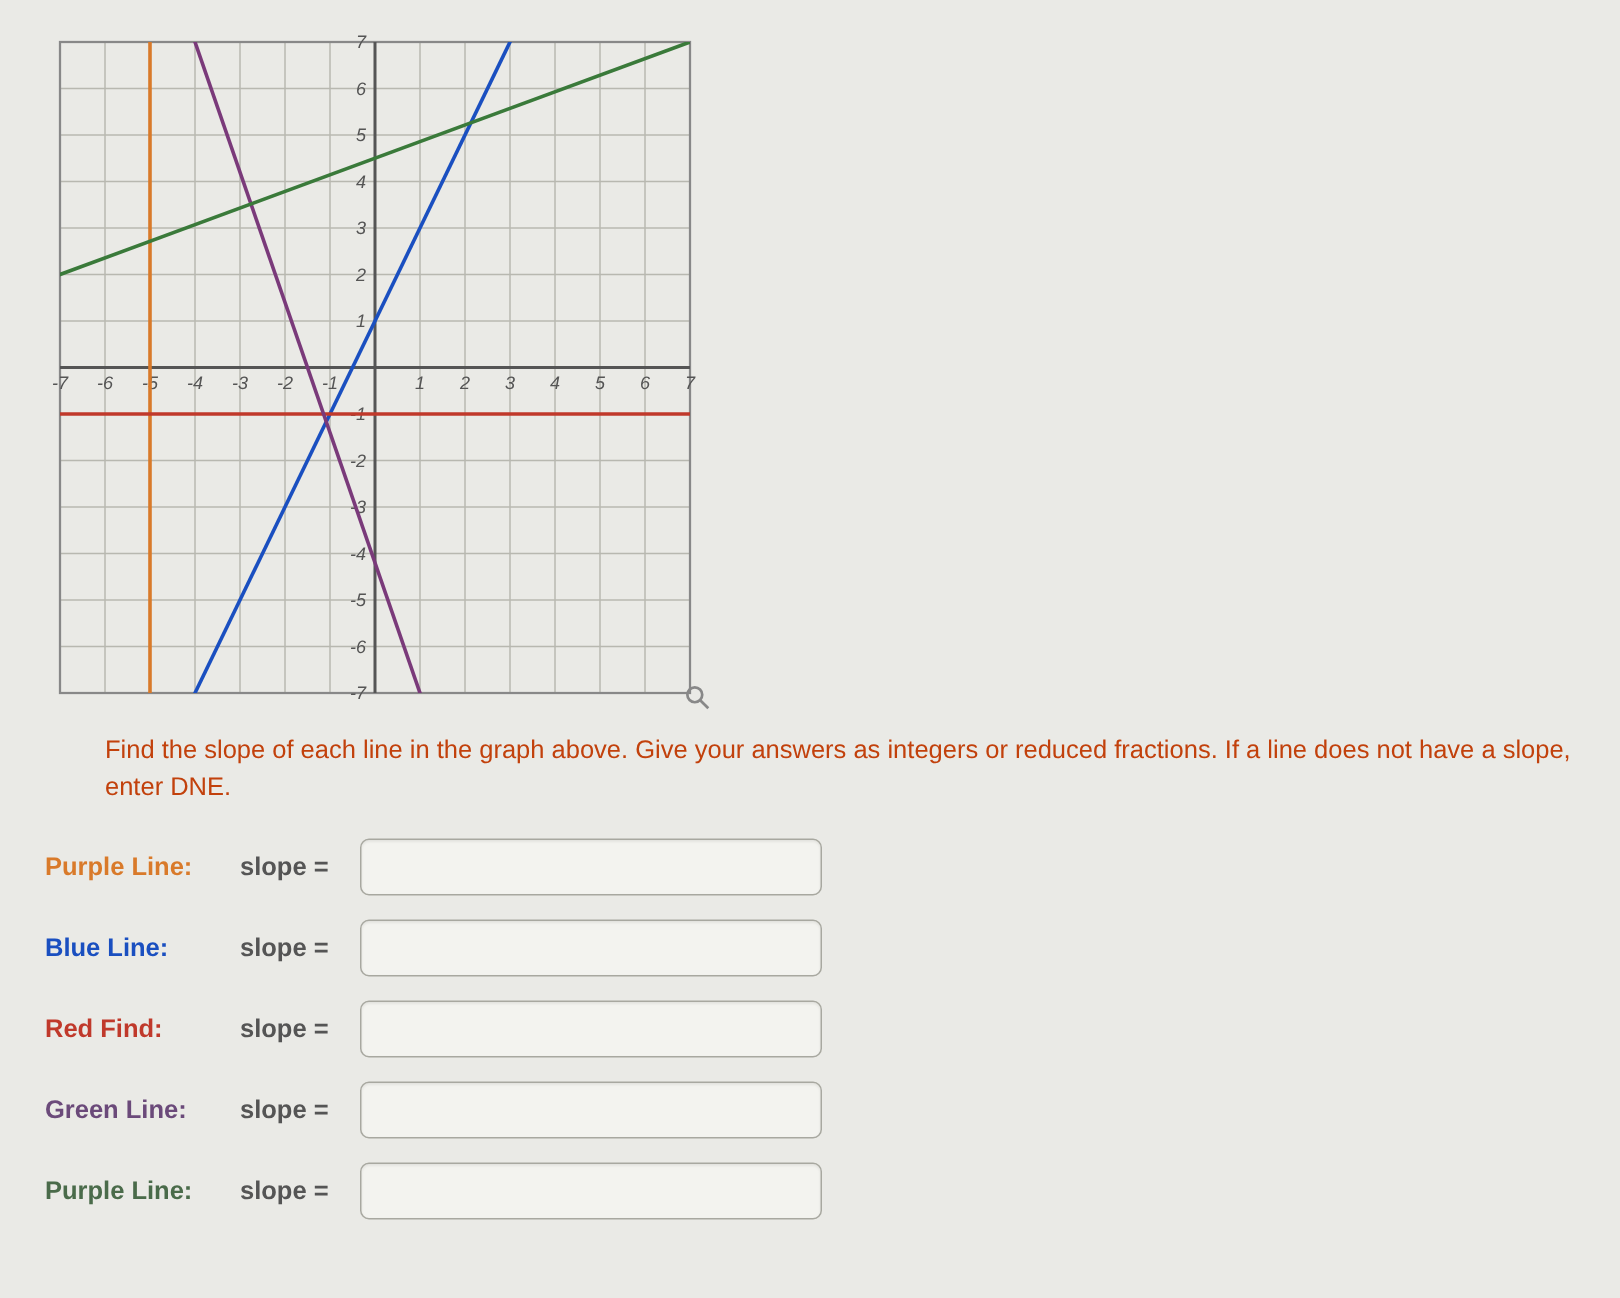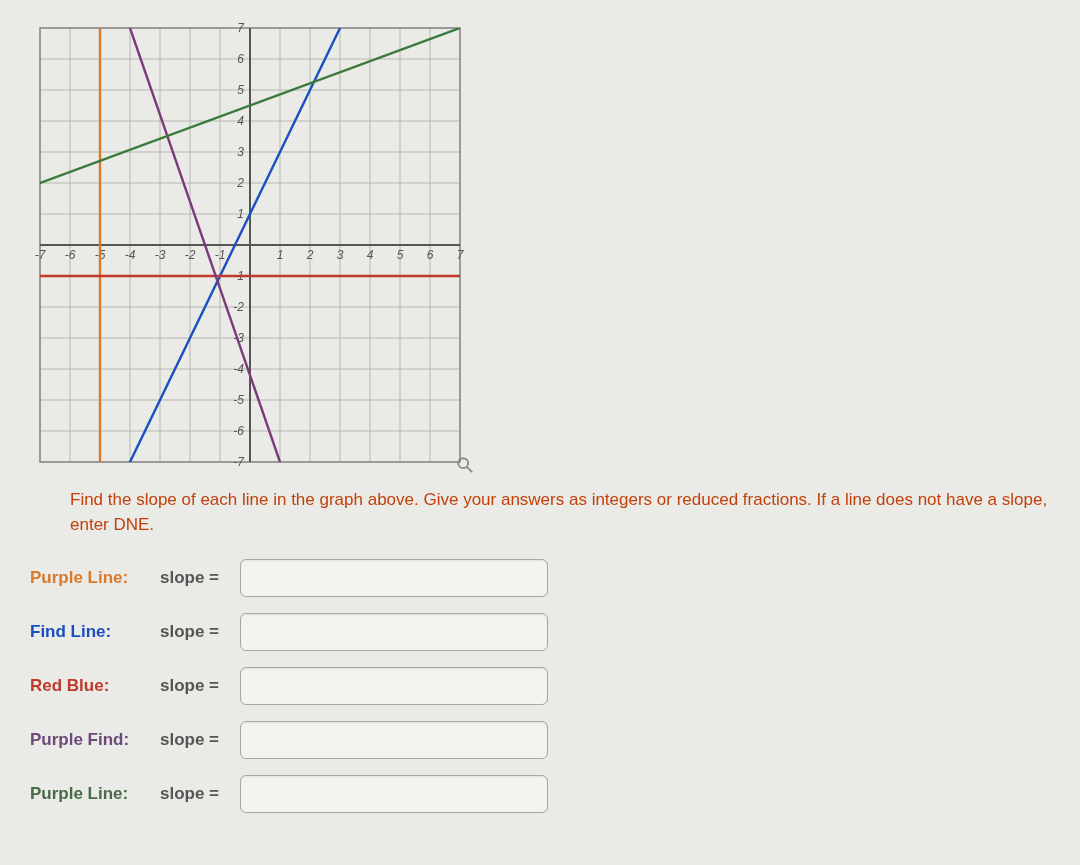--- a/index.html
+++ b/index.html
@@ -148,33 +148,33 @@
 
 <div class="instructions">Find the slope of each line in the graph above. Give your answers as integers or reduced fractions. If a line does not have a slope, enter DNE.</div>
 
 <div class="row">
   <span class="label orange">Purple Line:</span>
   <span class="slope-eq">slope =</span>
   <input class="answer" value="" style="">
 </div>
 
 <div class="row">
-  <span class="label blue">Find Line:</span>
+  <span class="label blue">Blue Line:</span>
   <span class="slope-eq">slope =</span>
   <input class="answer" value="" style="">
 </div>
 
 <div class="row">
-  <span class="label red">Red Blue:</span>
+  <span class="label red">Red Find:</span>
   <span class="slope-eq">slope =</span>
   <input class="answer" value="" style="">
 </div>
 
 <div class="row">
-  <span class="label purple">Purple Find:</span>
+  <span class="label purple">Green Line:</span>
   <span class="slope-eq">slope =</span>
   <input class="answer" value="" style="">
 </div>
 
 <div class="row">
   <span class="label green">Purple Line:</span>
   <span class="slope-eq">slope =</span>
   <input class="answer" value="" style="">
 </div>
 

